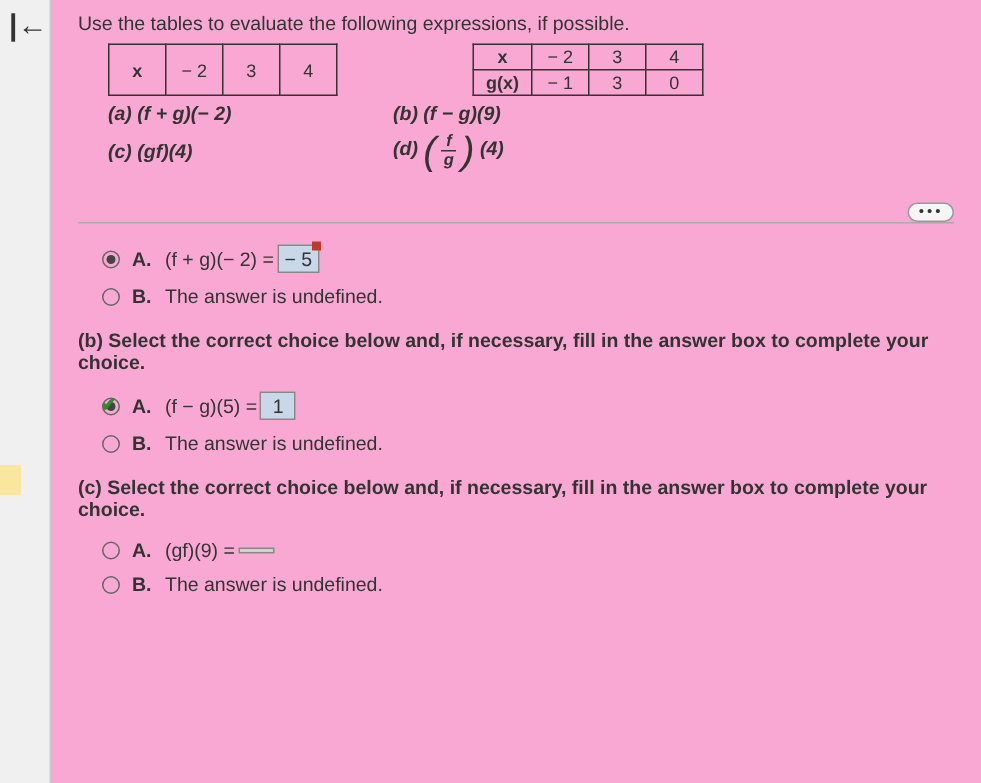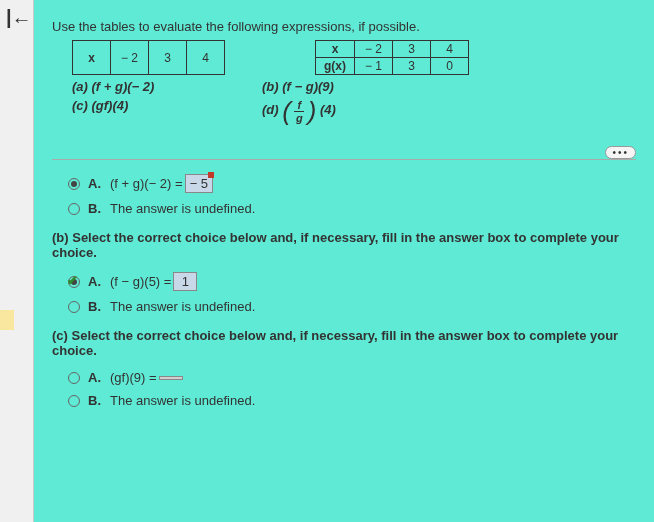--- a/index.html
+++ b/index.html
@@ -40,22 +40,22 @@
     width: 14px;
     height: 20px;
     background: #f9e79f;
   }
   .content {
     position: absolute;
     left: 34px;
     top: 0;
     right: 0;
     bottom: 0;
-    padding: 19px 18px;
-    background: #5eead4;
+    padding: 8px 18px;
+    background: #f9a8d4;
   }
   .instruction {
     margin-bottom: 6px;
   }
   .tables-row {
     display: flex;
     gap: 90px;
     margin-left: 20px;
     margin-bottom: 4px;
   }
@@ -208,21 +208,21 @@
         <td>0</td>
       </tr>
     </tbody>
       </table>
   </div>
 
   <div class="parts-row">
     <div class="col1 fb">(a) (f + g)(− 2)</div>
     <div class="fb">(b) (f − g)(9)</div>
   </div>
-  <div class="parts-row" style="align-items:flex-start;">
+  <div class="parts-row" style="align-items:center;">
     <div class="col1 fb">(c) (gf)(4)</div>
     <div class="fb">
       <span>(d)</span>
       <span class="frac-wrap">
         <span class="paren">(</span>
         <span class="frac">
           <span class="num">f</span>
           <span class="den">g</span>
         </span>
         <span class="paren">)</span>

